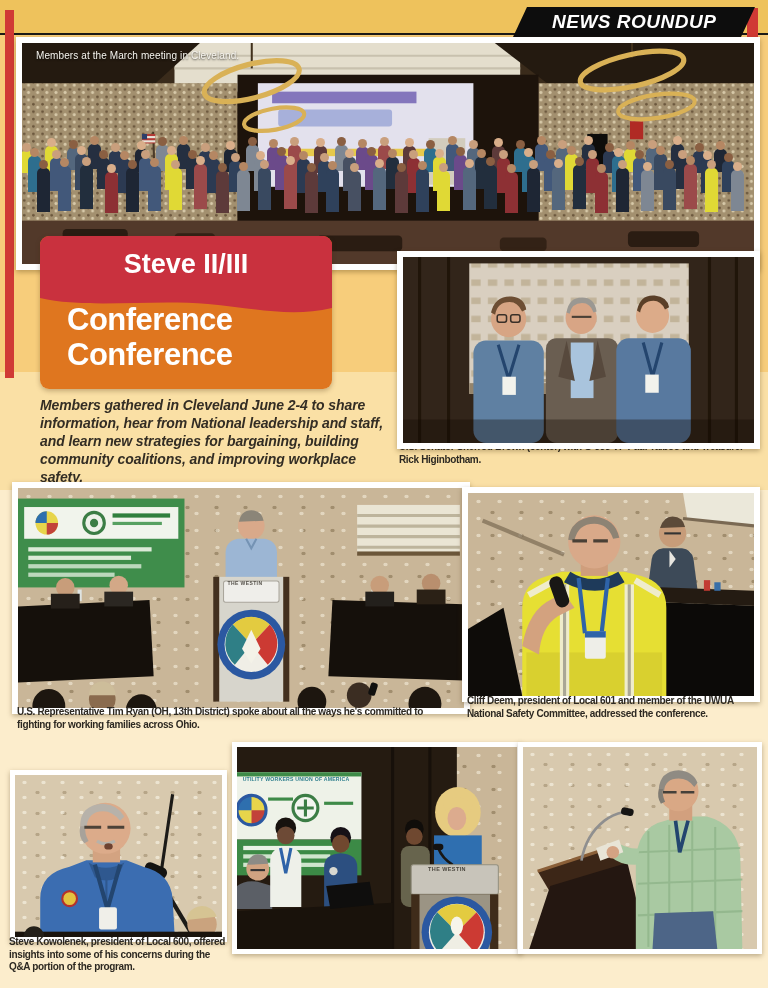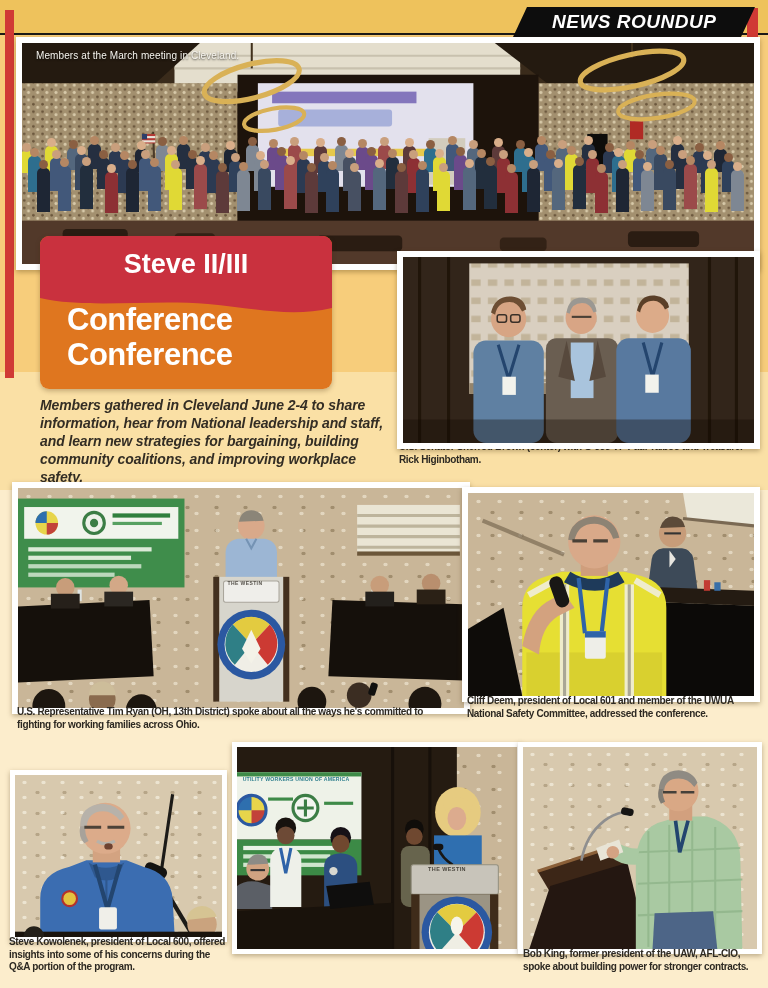--- a/index.html
+++ b/index.html
@@ -714,14 +714,13 @@
         <path d="M124,192 l2,-34 l56,-2 l4,36 z" fill="#4d6587"></path>
         <rect x="140" y="52" width="22" height="18" fill="#d2a07e"></rect>
         <circle cx="149" cy="42" r="19" fill="#d9a885"></circle>
         <path d="M130,40 q1,-17 19,-18 q14,1 18,12 l-3,4 q-6,-8 -15,-8 q-13,0 -14,12 z" fill="#8f8b83"></path>
         <path d="M130,40 q-2,8 2,14 l4,-2 q-3,-6 -2,-12 z" fill="#807c74"></path>
         <path d="M134,43 h13 m4,0 h13" stroke="#45403a" stroke-width="2.5" fill="none"></path>
         <path d="M146,70 L150,100 L158,70" stroke="#23456f" stroke-width="3.5" fill="none"></path>
       </svg>
     </div>
   </div>
-  <p class="cap" id="cap-bob">Bob King, former president of the UAW, AFL-CIO, spoke about building power for stronger contracts.</p>
 </div>
 
 </body></html>

